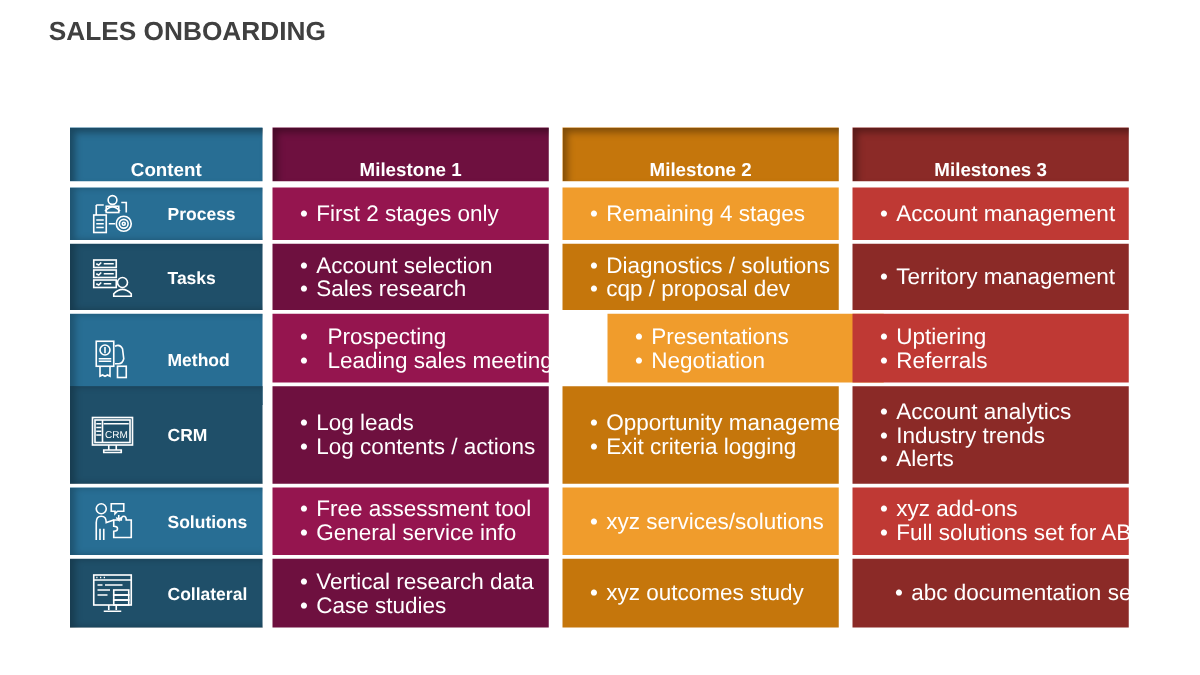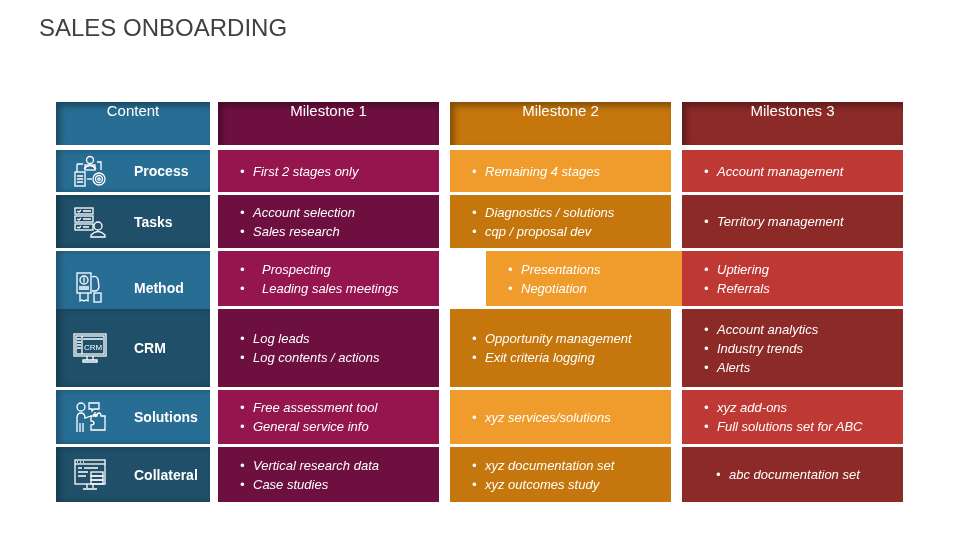--- a/index.html
+++ b/index.html
@@ -1,28 +1,28 @@
 <!DOCTYPE html>
 <html><head>
 <meta charset="utf-8">
 <style>
   html, body { margin:0; padding:0; }
   body { width:960px; height:540px; background:#ffffff; position:relative; overflow:hidden;
          font-family:"Liberation Sans", "DejaVu Sans", sans-serif; }
-  .title { position:absolute; left:39px; top:14px; font-size:24px; font-weight:normal; color:#404040;
+  .title { position:absolute; left:39px; top:14px; font-size:21px; font-weight:bold; color:#404040;
            letter-spacing:0px; font-family:"Liberation Sans", sans-serif; }
   .cell { position:absolute; box-sizing:border-box; color:#fff; }
-  .hdr { display:flex; align-items:flex-start; justify-content:center; font-weight:normal; font-size:15px;
+  .hdr { display:flex; align-items:flex-end; justify-content:center; font-weight:bold; font-size:15px;
          box-shadow: inset 4px 4px 6px rgba(0,0,0,0.35); }
   .content-cell { display:flex; align-items:center; box-shadow: inset 4px 0 6px rgba(0,0,0,0.25); }
   .content-cell .icon { width:40px; height:40px; margin-left:14px; flex:0 0 40px; display:flex; align-items:center; justify-content:center; }
   .content-cell .label { margin-left:24px; font-weight:bold; font-size:14px; }
   .body-cell { display:flex; align-items:center; padding-left:22px; }
   ul { margin:0; padding:0; list-style:none; }
-  li { font-size:13px; line-height:19px; position:relative; padding-left:13px; white-space:nowrap;font-style:italic; }
+  li { font-size:18px; line-height:19px; position:relative; padding-left:13px; white-space:nowrap; }
   li::before { content:"•"; position:absolute; left:0; top:0; }
   li.wide { padding-left:22px; }
 </style>
 </head>
 <body>
 
 <div class="title">SALES ONBOARDING</div>
 
 <div class="cell hdr" style="left:56px;top:102px;width:154px;height:43px;background:#286e94;">
     <span>Content</span>
@@ -213,21 +213,20 @@
   <span class="label">Collateral</span>
 </div>
 <div class="cell body-cell" style="left:218px;top:447px;width:221px;height:55px;background:#6e103f;">
   <ul>
       <li>Vertical research data</li>
       <li>Case studies</li>
     </ul>
 </div>
 <div class="cell body-cell" style="left:450px;top:447px;width:221px;height:55px;background:#c5760c;">
   <ul>
-      <li>xyz documentation set</li>
       <li>xyz outcomes study</li>
     </ul>
 </div>
 <div class="cell body-cell" style="left:682px;top:447px;width:221px;height:55px;background:#8b2a27;padding-left:34px;">
   <ul>
       <li>abc documentation set</li>
     </ul>
 </div>
 
 </body></html>

